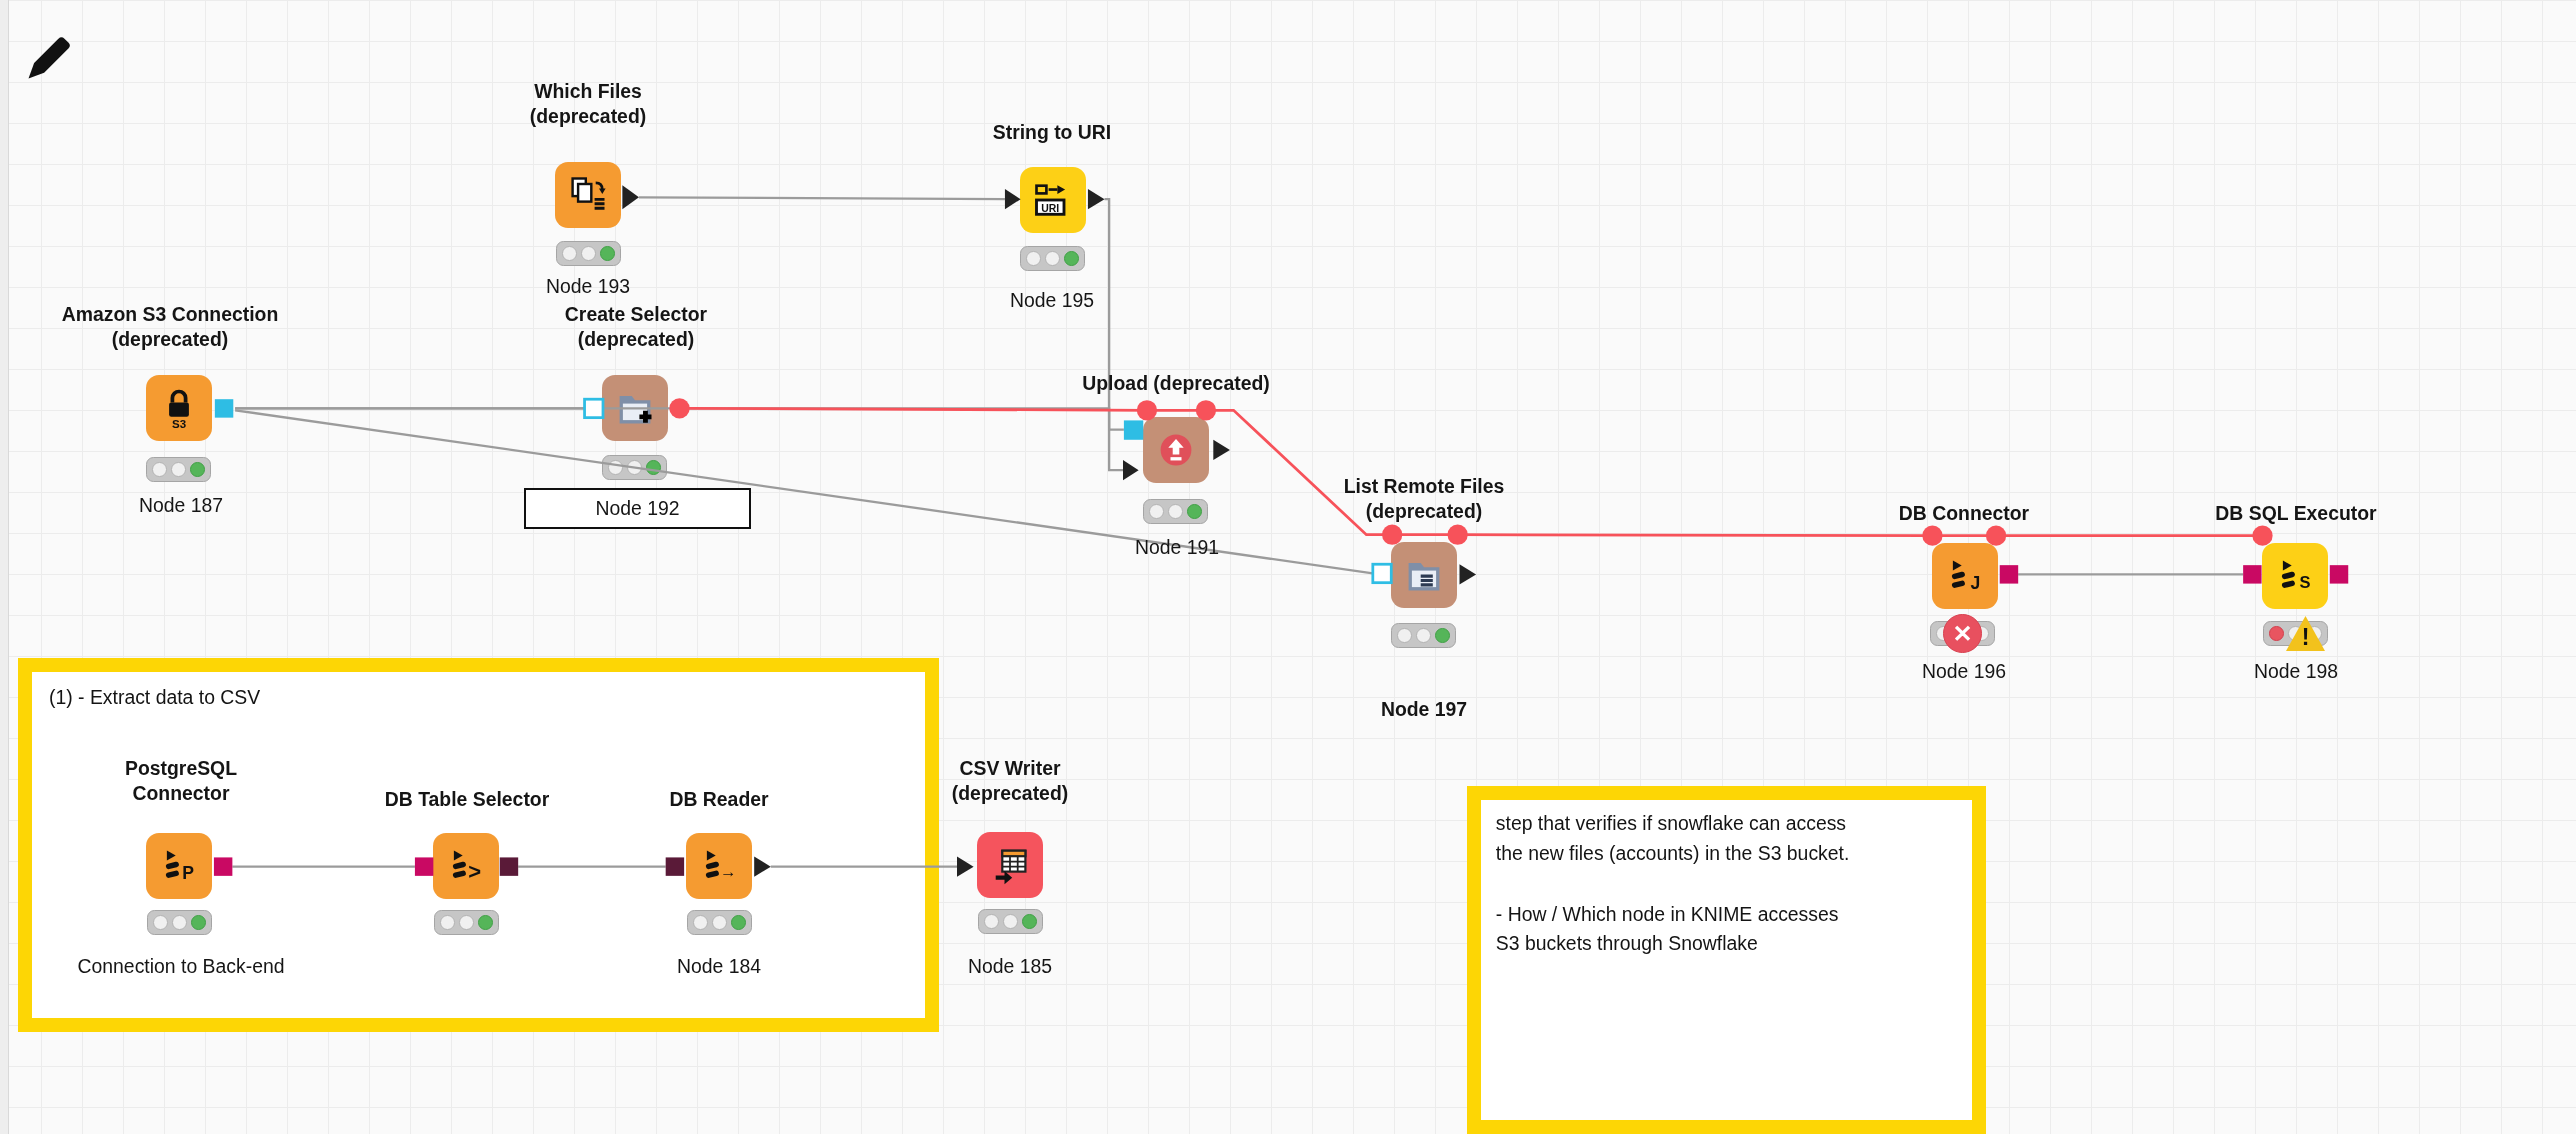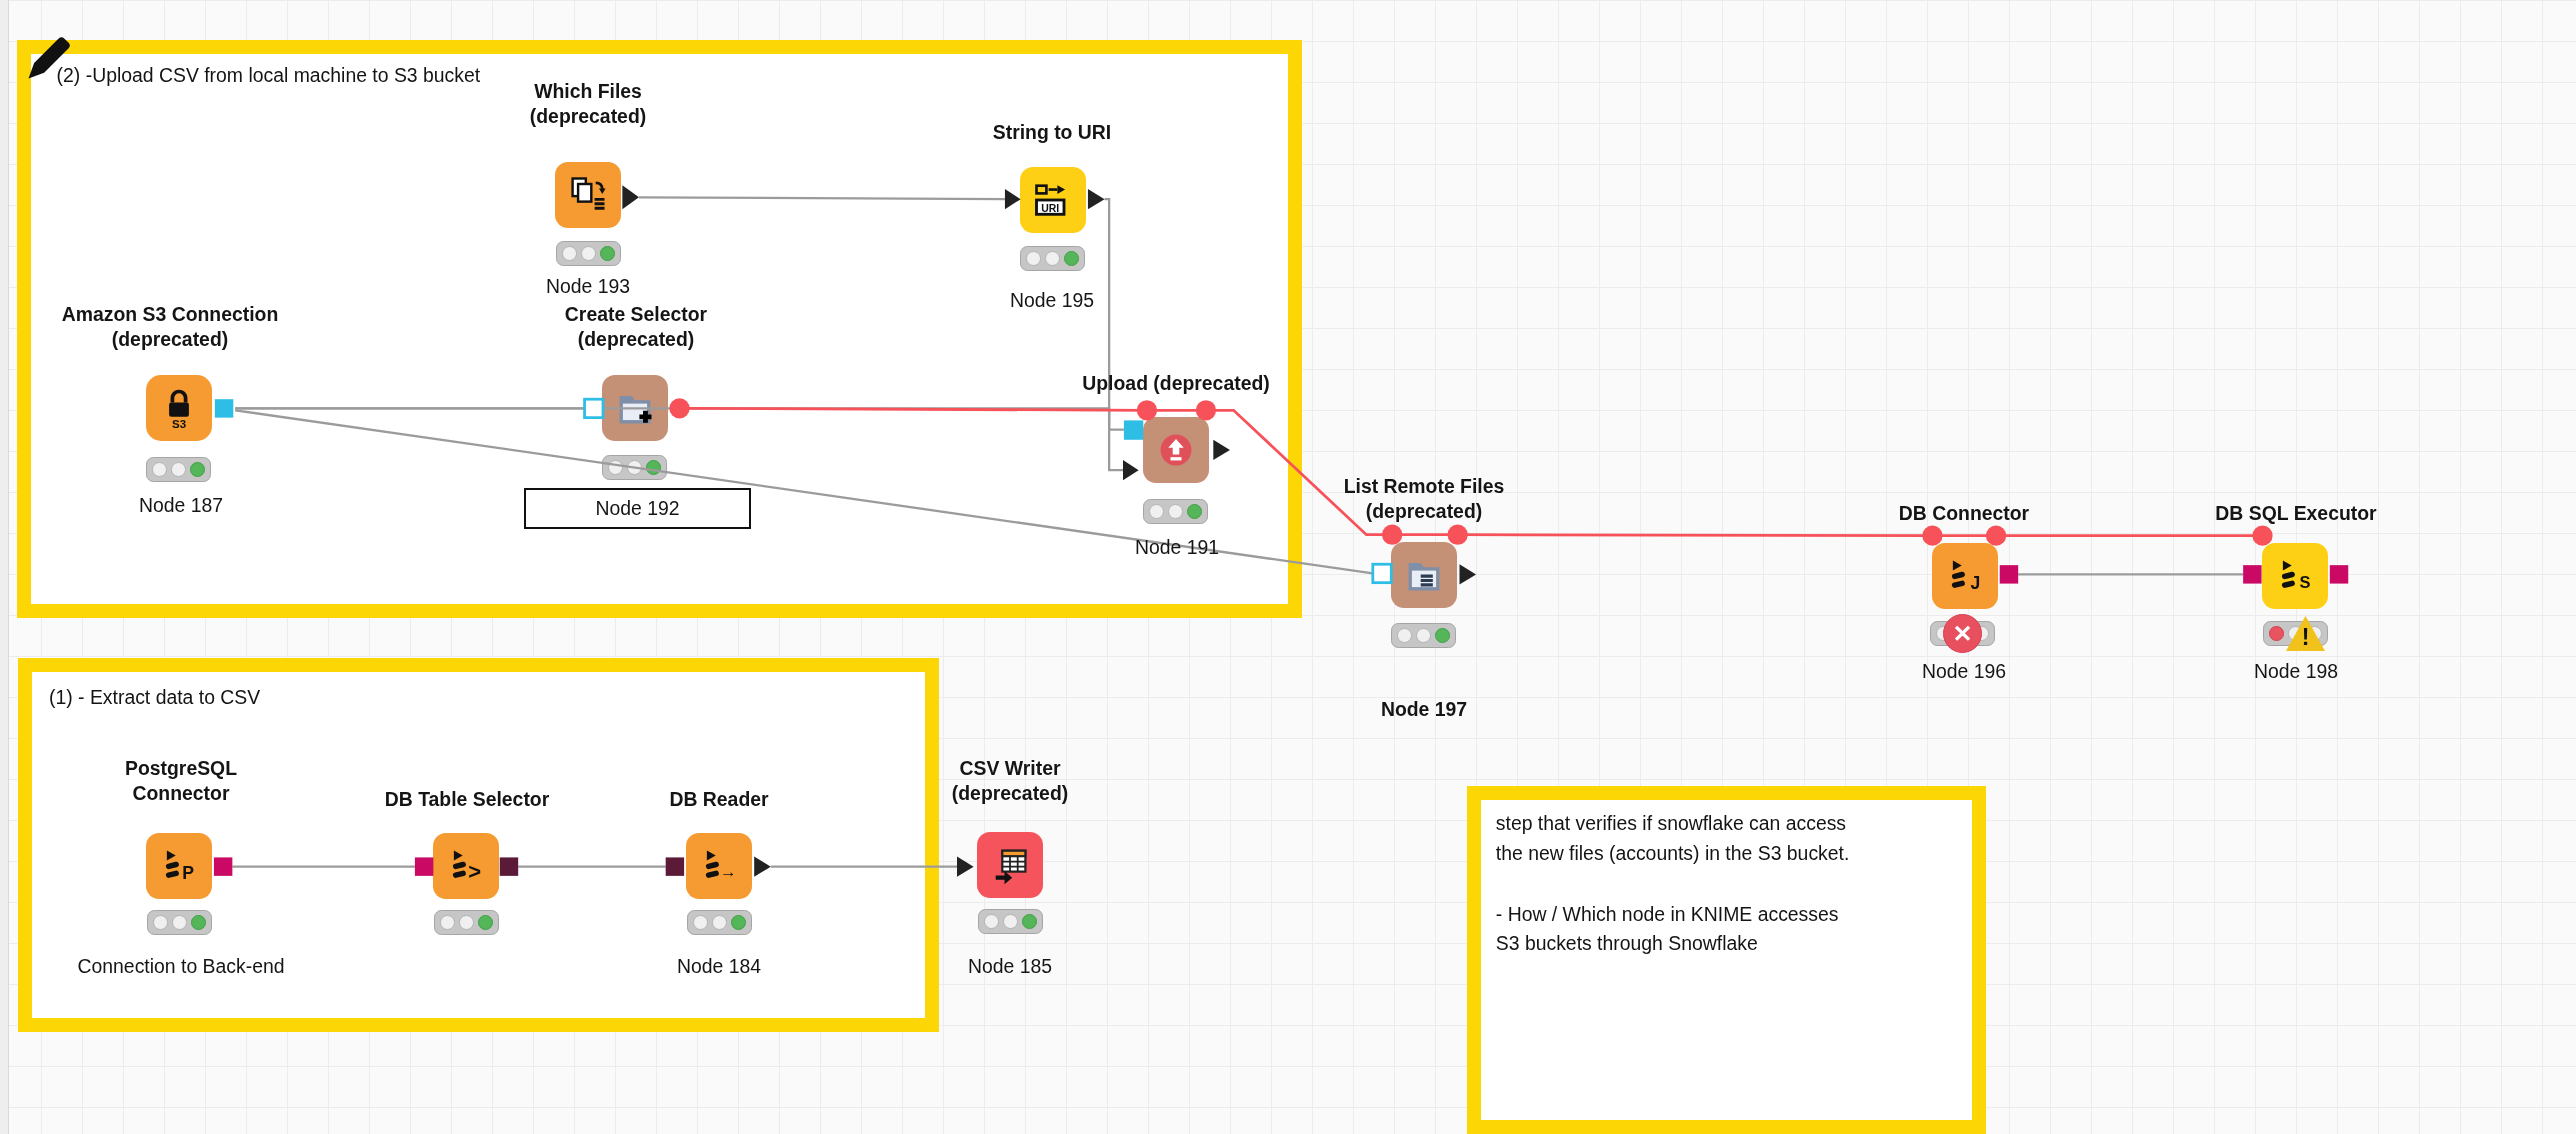--- a/index.html
+++ b/index.html
@@ -35,23 +35,20 @@
   .pmag{fill:#C90963;} .pdark{fill:#5A1A38;}
   .rdot{fill:#F7525A;}
   svg text{font-family:"Liberation Sans",sans-serif;}
 </style>
 </head>
 <body>
 
 <div id="canvas">
   <div class="left-rail"></div>
 
-  <div class="anno" style="left:16.6px;top:40px;width:1285px;height:578px;">
-    <div class="atext" style="left:26px;top:7.4px;">(2) -Upload CSV from local machine to S3 bucket</div>
-  </div>
   <div class="anno" style="left:18.4px;top:658px;width:921px;height:374px;">
     <div class="atext" style="left:16.6px;top:11px;">(1) - Extract data to CSV</div>
   </div>
   <div class="anno" style="left:1467px;top:786px;width:519px;height:348px;border-width:14.8px;">
     <div class="atext" style="left:14.8px;top:9.2px;line-height:29.5px;">step that verifies if snowflake can access</div>
     <div class="atext" style="left:14.8px;top:39px;line-height:29.5px;">the new files (accounts) in the S3 bucket.</div>
     <div class="atext" style="left:14.8px;top:100px;line-height:29.5px;">- How / Which node in KNIME accesses</div>
     <div class="atext" style="left:14.8px;top:129px;line-height:29.5px;">S3 buckets through Snowflake</div>
   </div>
 
@@ -95,21 +92,21 @@
     <span class="tdot"></span>
       <span class="tdot"></span>
       <span class="tdot g"></span>
   </div>
   <div class="nid" style="left:1052px;top:289px;">Node 195</div>
 
   <div class="nname" style="left:170px;top:302px;">
     <span>Amazon S3 Connection</span><br>
     <span>(deprecated)</span>
   </div>
-  <div class="nicon orange" style="left:146px;top:375px;border-radius:15px;">
+  <div class="nicon orange" style="left:146px;top:375px;">
     <svg width="44" height="44" viewBox="0 0 40 40">
       <path d="M14,15 v-4 a6,6 0 0 1 12,0 v4" fill="none" stroke="#111" stroke-width="3.4"></path>
       <rect x="11" y="15" width="18" height="13" rx="2" fill="#111"></rect>
       <text x="20" y="38" text-anchor="middle" font-size="10.5" font-weight="bold" fill="#111">S3</text>
     </svg>
   </div>
   <div class="tlight" style="left:146px;top:457px;">
     <span class="tdot"></span>
       <span class="tdot"></span>
       <span class="tdot g"></span>

